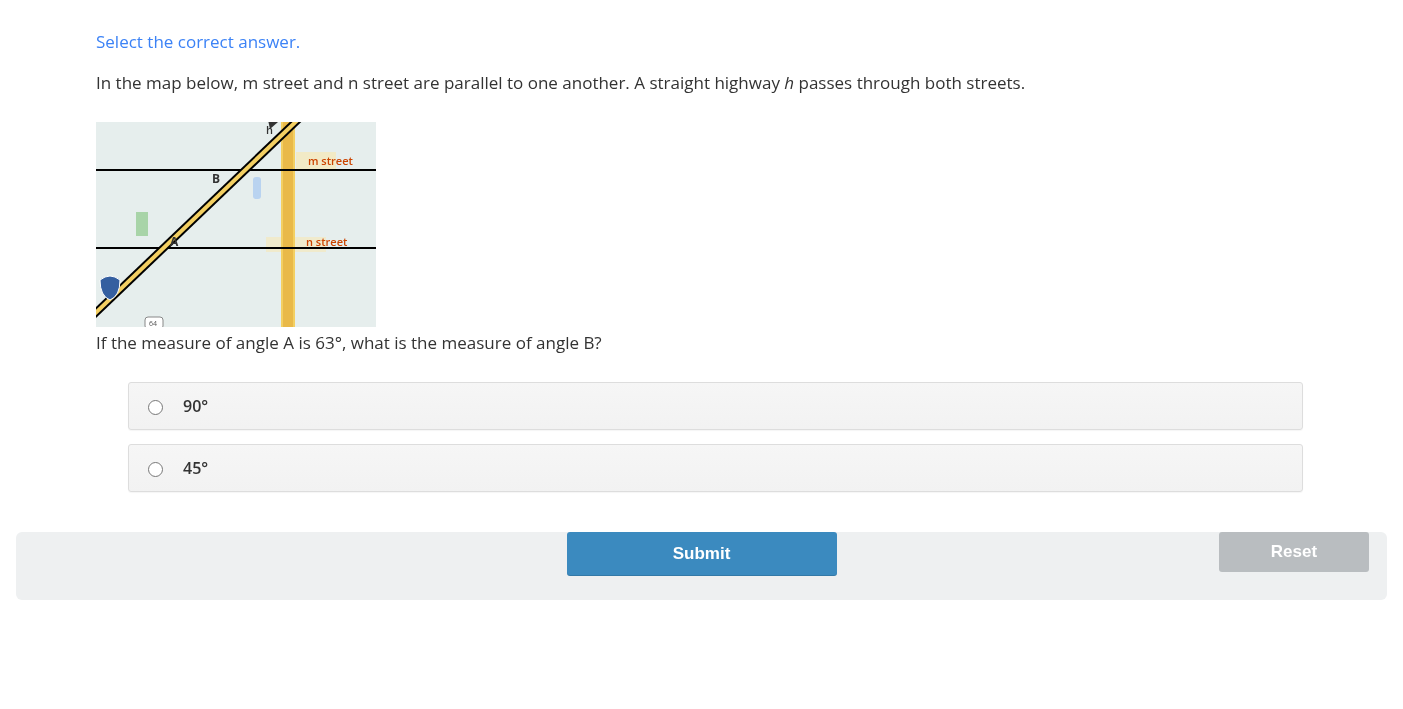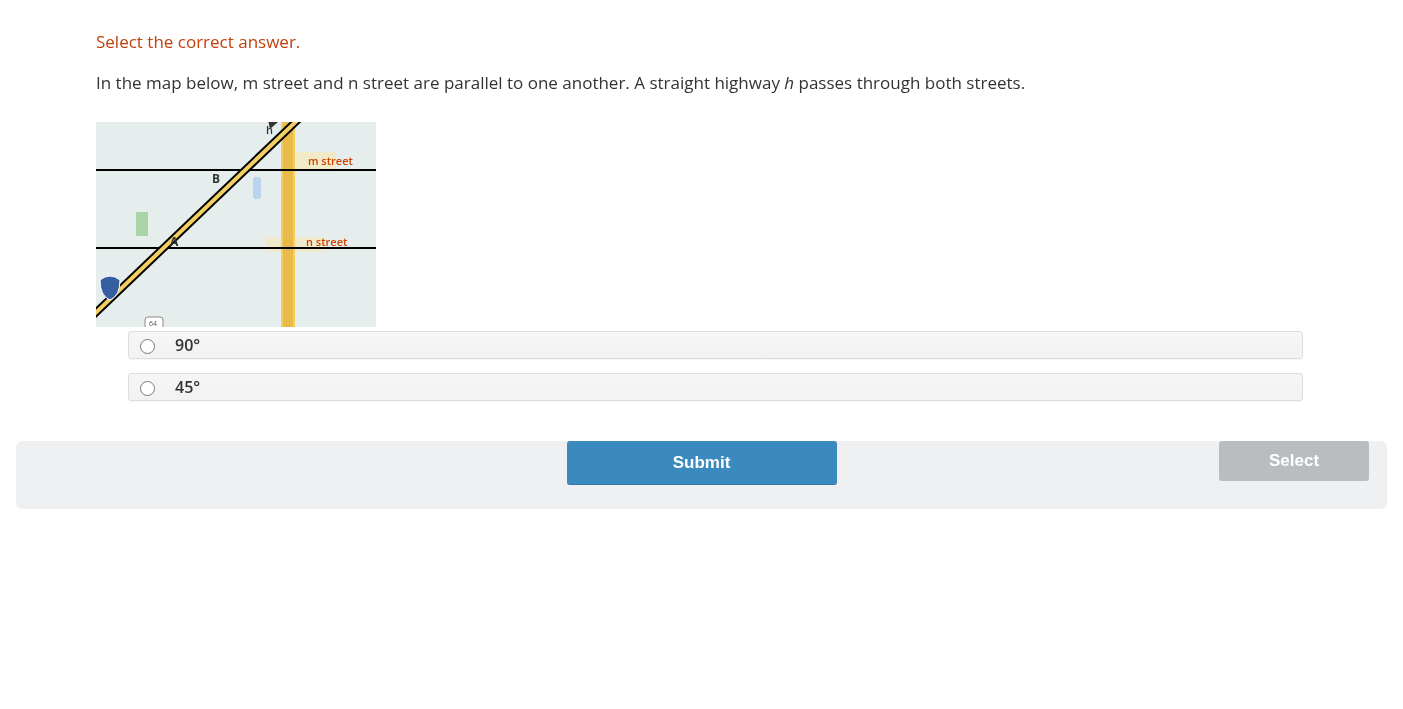--- a/index.html
+++ b/index.html
@@ -13,21 +13,21 @@
   }
   .page {
     width: 1403px;
     padding: 30px 0 0 0;
   }
   .content {
     padding-left: 96px;
     padding-right: 100px;
   }
   .instruction {
-    color: #c2410c;
+    color: #3b82f6;
     margin-bottom: 18px;
     font-size: 17px;
   }
   .description {
     color: #333;
     margin-bottom: 28px;
     font-size: 17px;
   }
   .italic { font-style: italic; }
   .map {
@@ -47,23 +47,23 @@
   .options {
     padding-left: 32px;
     padding-right: 0;
   }
   .option {
     display:flex;
     align-items:center;
     background: linear-gradient(#f6f6f6,#f2f2f2);
     border:1px solid #ddd;
     border-radius: 3px;
-    height: 28px;
+    height: 48px;
     margin-bottom: 14px;
-    padding-left: 6px;
+    padding-left: 14px;
     box-shadow: 0 1px 1px rgba(0,0,0,0.04);
     cursor:pointer;
   }
   .option input[type=radio]{
     width:15px;
     height:15px;
     margin-right: 20px;
     accent-color:#3b8abf;
   }
   .option-label {
@@ -148,35 +148,36 @@
 
         <text x="170" y="12" font-size="11" font-weight="600" fill="#333">h</text>
         <text x="212" y="43" font-size="11" font-weight="600" fill="#cc4400">m street</text>
         <text x="210" y="124" font-size="11" font-weight="600" fill="#cc4400">n street</text>
         <text x="116" y="61" font-size="12" font-weight="700" fill="#333">B</text>
         <text x="74" y="124" font-size="12" font-weight="700" fill="#333">A</text>
         <text x="53" y="204" font-size="7" fill="#555">64</text>
       </svg>
     </div>
 
+    <div class="question-text">If the measure of angle A is 63°, what is the measure of angle B?</div>
 
     <div class="options">
 
       <label class="option">
         <input type="radio" name="answer" style="">
         <span class="option-label">90°</span>
       </label>
 
 
       <label class="option">
         <input type="radio" name="answer" style="">
         <span class="option-label">45°</span>
       </label>
 
 
     </div>
   </div>
 
   <div class="footer-bar">
     <button class="btn-submit">Submit</button>
-    <button class="btn-reset">Select</button>
+    <button class="btn-reset">Reset</button>
   </div>
 </div>
 
 </body></html>

